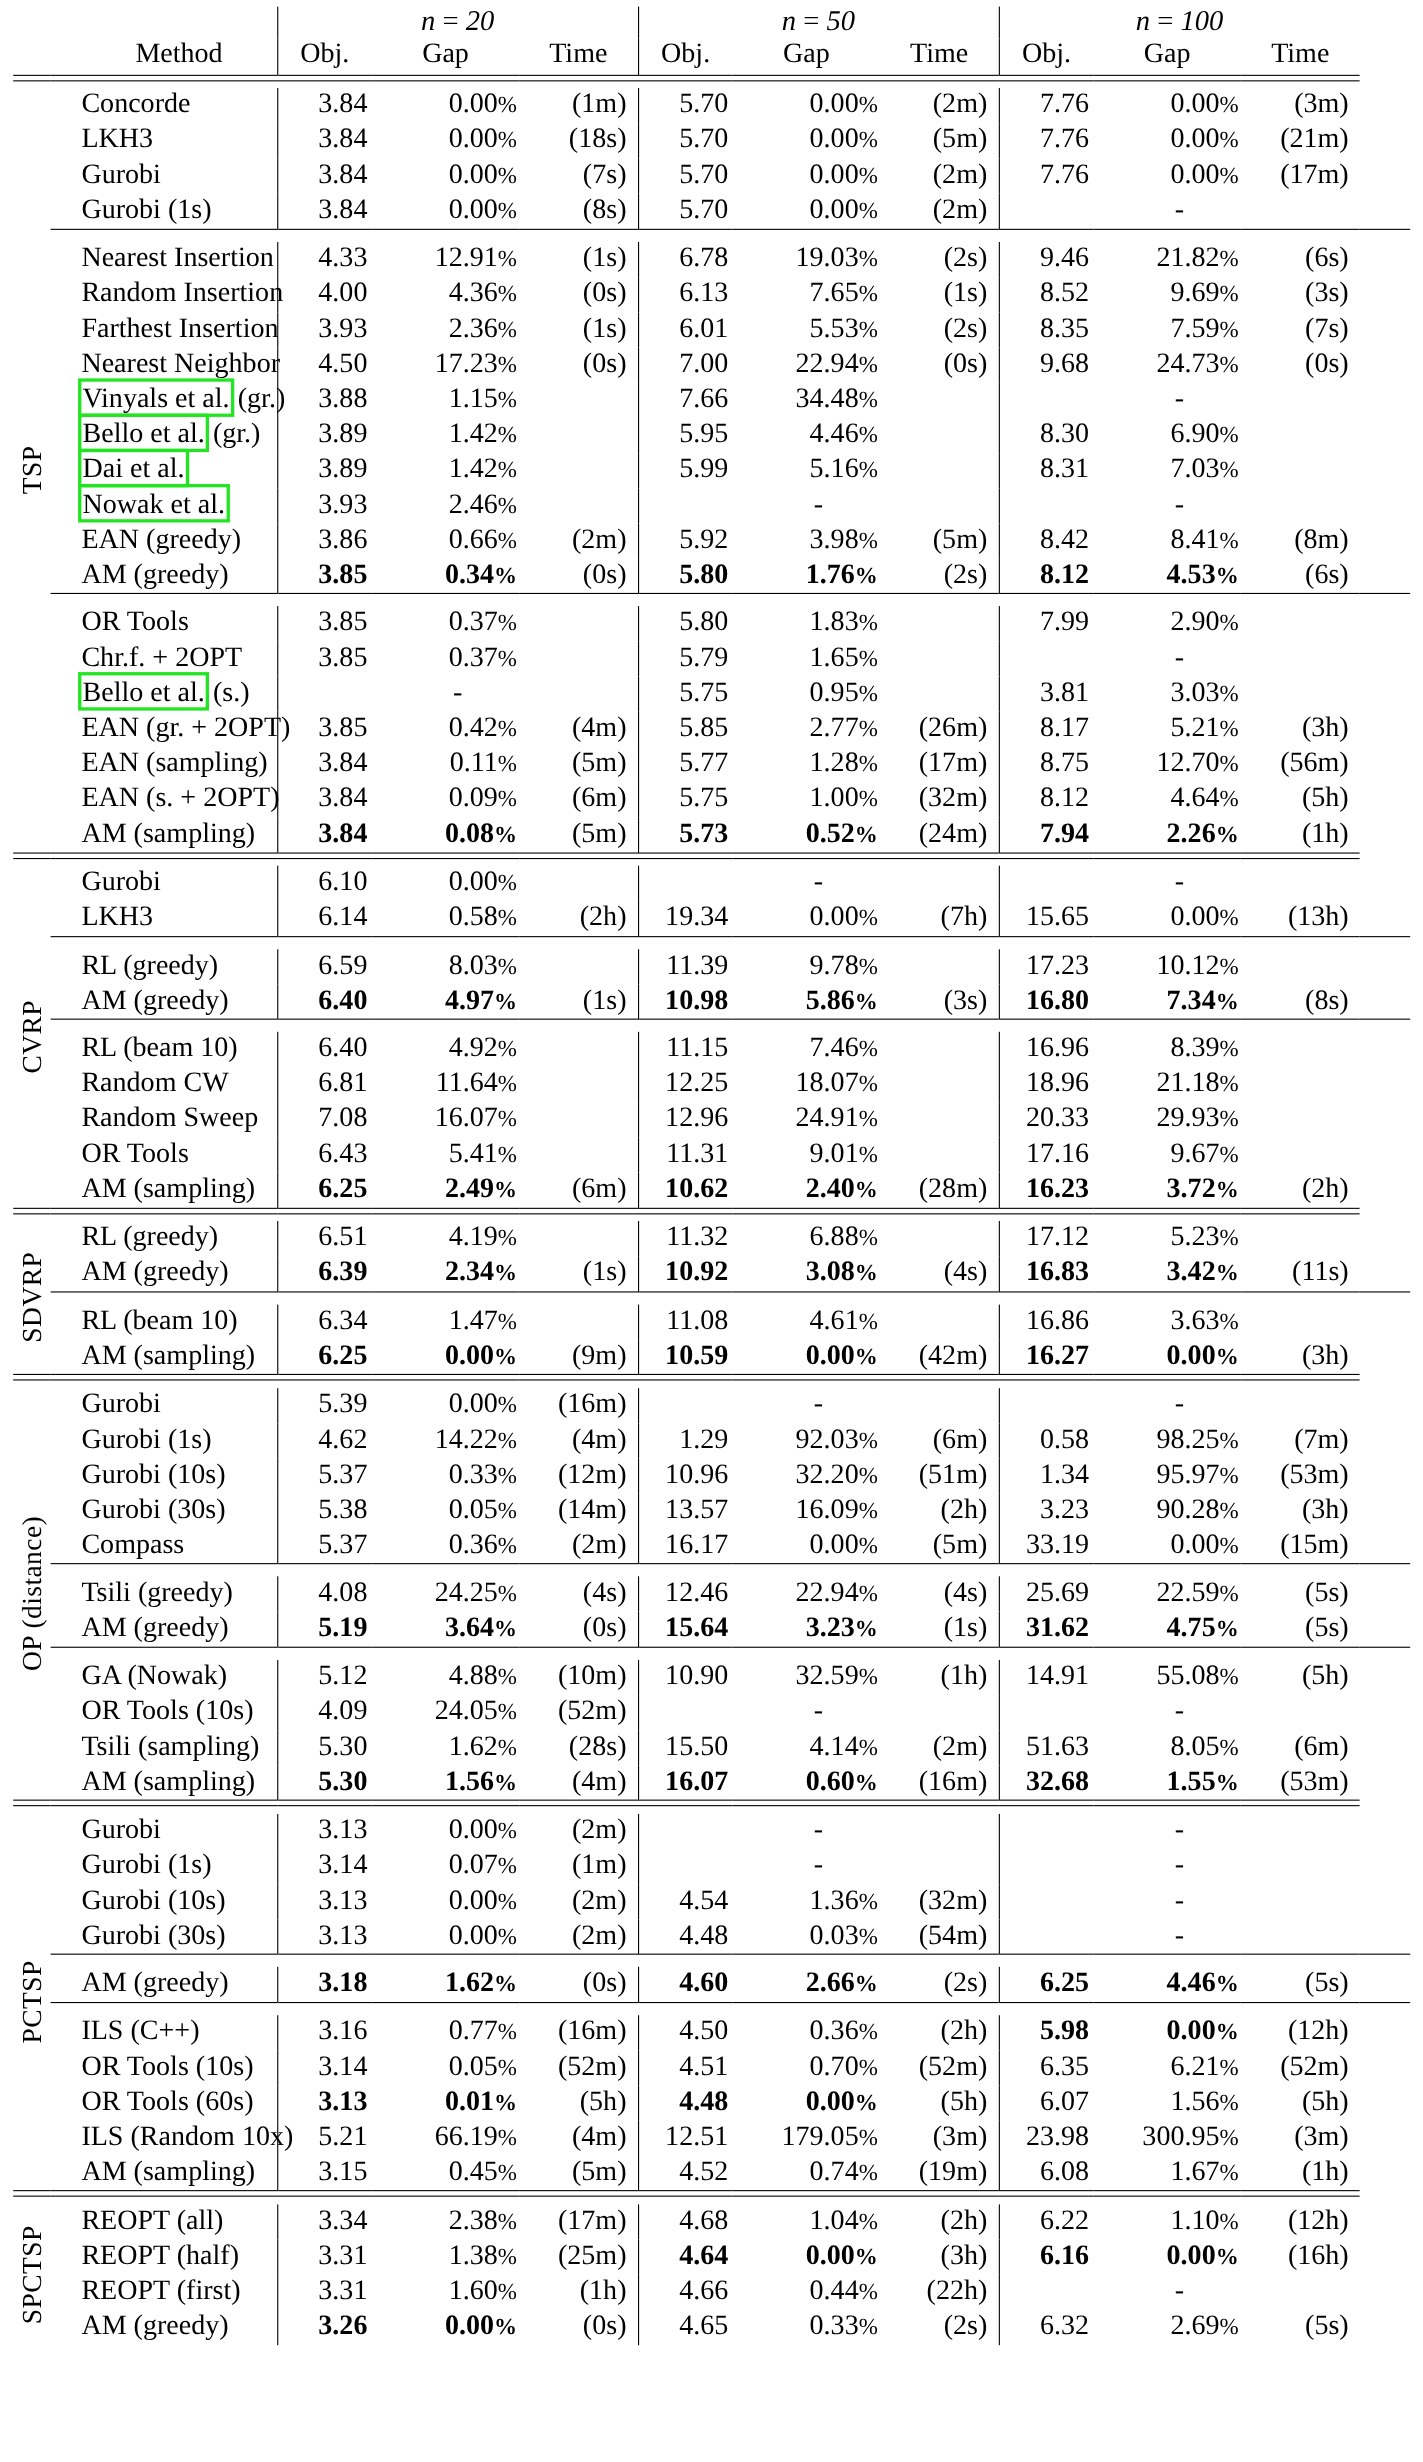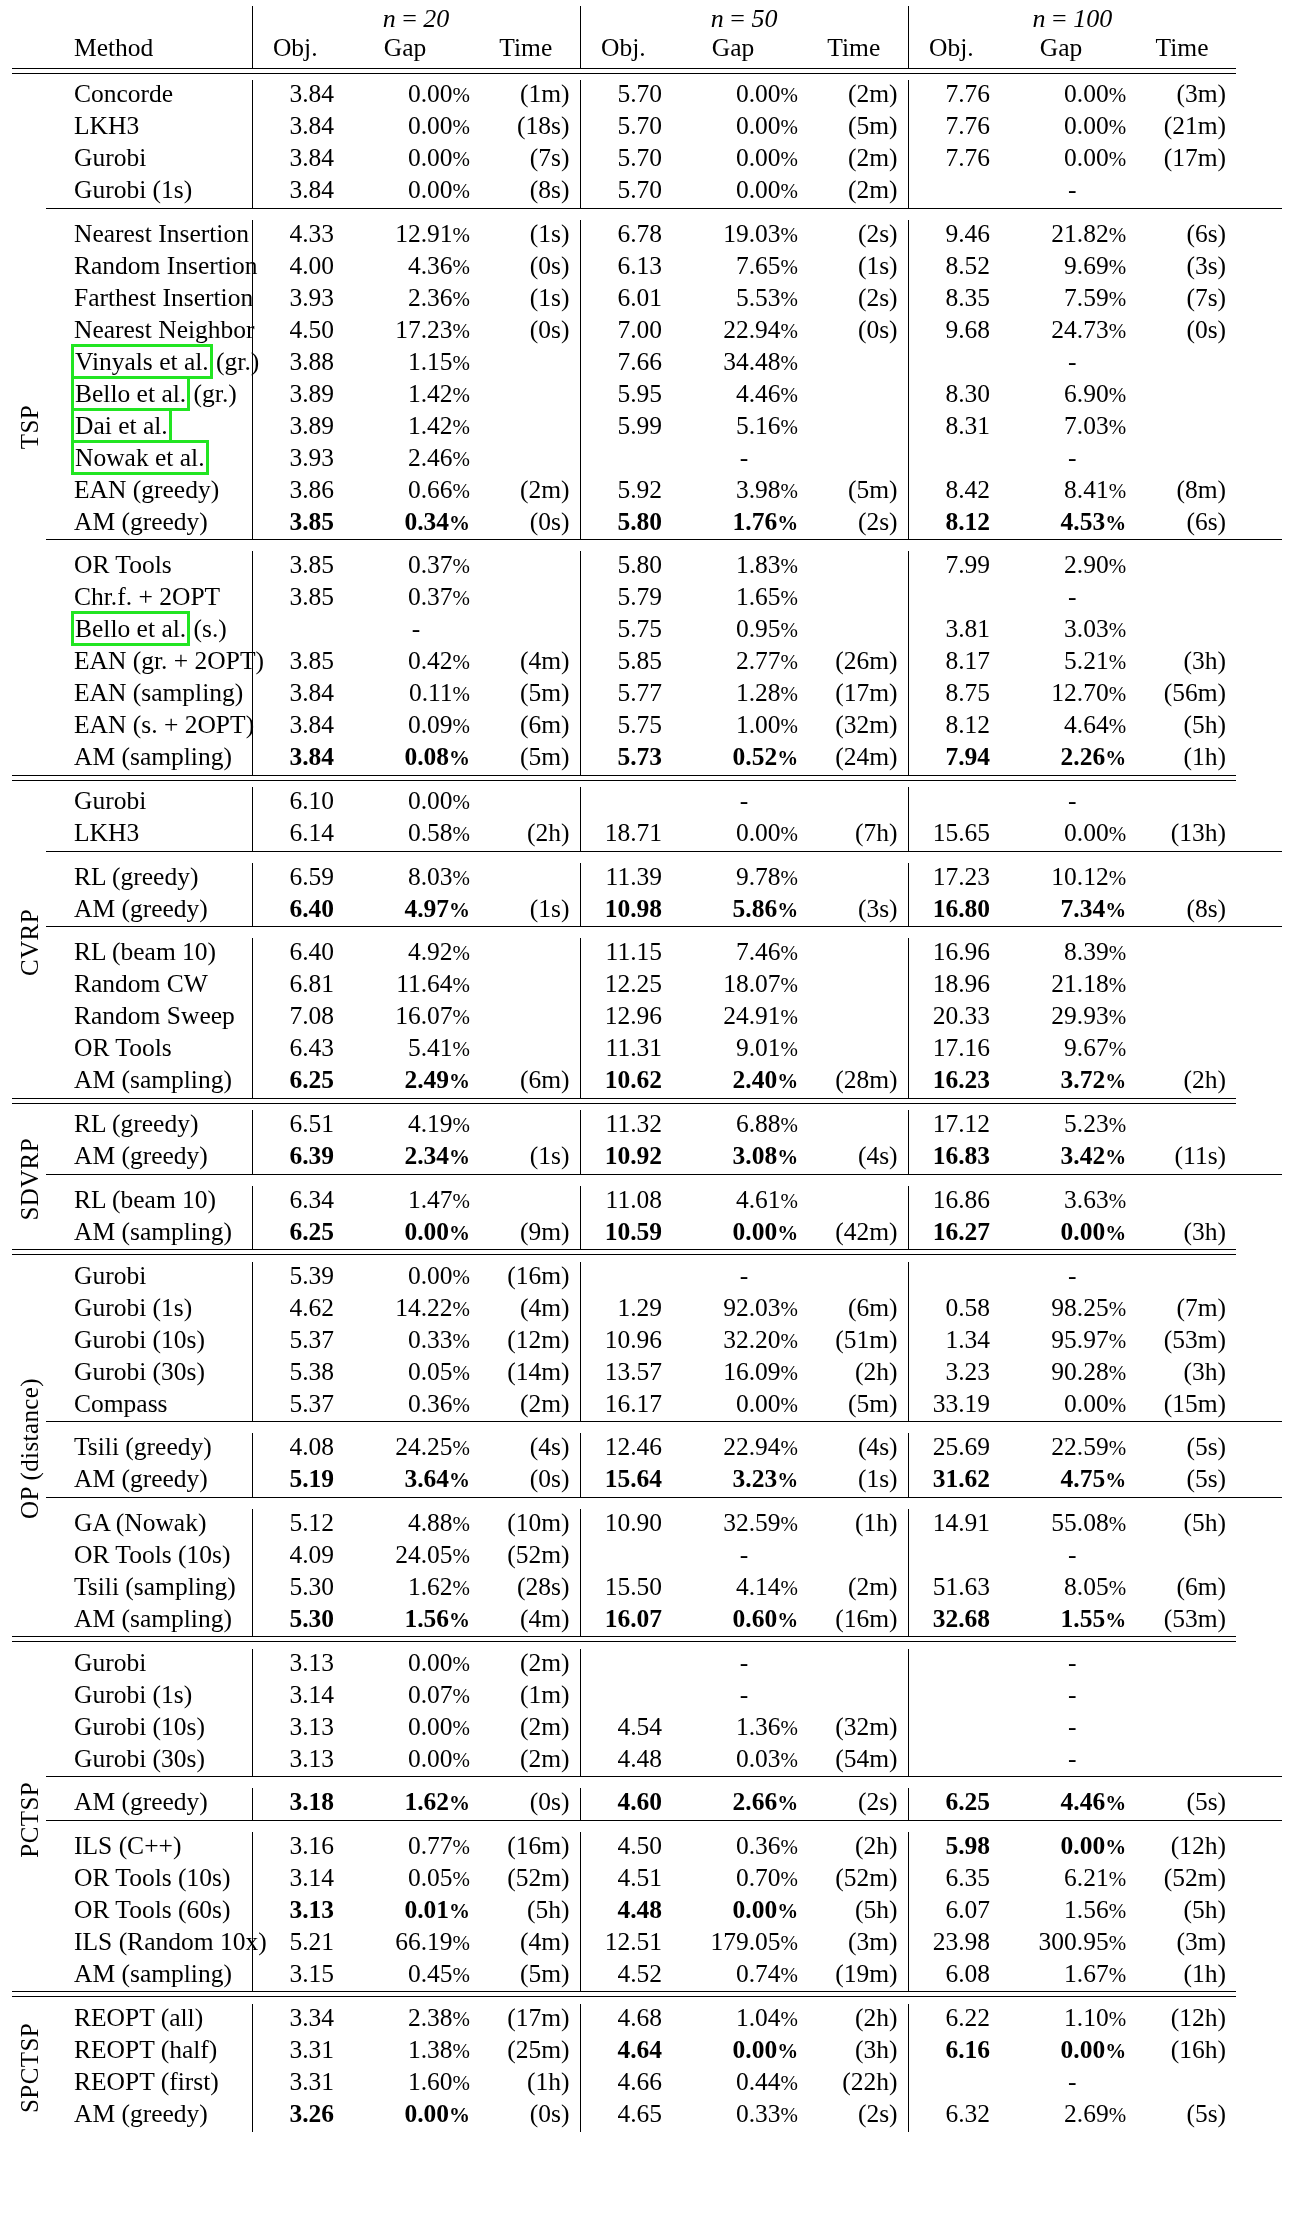--- a/index.html
+++ b/index.html
@@ -40,21 +40,21 @@
     font-size: 26px;
     font-family: "Liberation Serif","DejaVu Serif",serif;
     white-space: nowrap;
   }
   .hdr-n .nval i { font-style: italic; }
   .hdr-n .nval .eq { font-style: normal; }
   .hdr-lbl td {
     padding: 0 0 7px 0;
     font-size: 25.5px;
   }
-  .hdr-lbl .methlbl { text-align: left; padding-left: 28px; }
+  .hdr-lbl .methlbl { text-align: center; padding-left: 28px; }
   .hdr-lbl .ctr { text-align: center; }
 
   
   td { padding: 0; vertical-align: baseline; }
   td.obj, td.gap, td.time { text-align: right; white-space: nowrap; }
   td.obj  { padding-right: 4px; }
   td.gap  { padding-right: 2px; }
   td.time { padding-right: 10px; }
   td.meth {
     text-align: left;
@@ -428,21 +428,21 @@
           <td class="gap">0.00<span class="pct">%</span></td>
           <td class="time"></td>
           <td colspan="3" class="dash vsep">-</td>
           <td colspan="3" class="dash vsep">-</td>
         </tr>
         <tr class="drow">
           <td class="meth">LKH3</td>
           <td class="obj vsep">6.14</td>
           <td class="gap">0.58<span class="pct">%</span></td>
           <td class="time">(2h)</td>
-          <td class="obj vsep">18.71</td>
+          <td class="obj vsep">19.34</td>
           <td class="gap">0.00<span class="pct">%</span></td>
           <td class="time">(7h)</td>
           <td class="obj vsep">15.65</td>
           <td class="gap">0.00<span class="pct">%</span></td>
           <td class="time">(13h)</td>
         </tr>
         <tr class="midrule">
           <td colspan="11"></td>
         </tr>
         <tr class="spacer">

